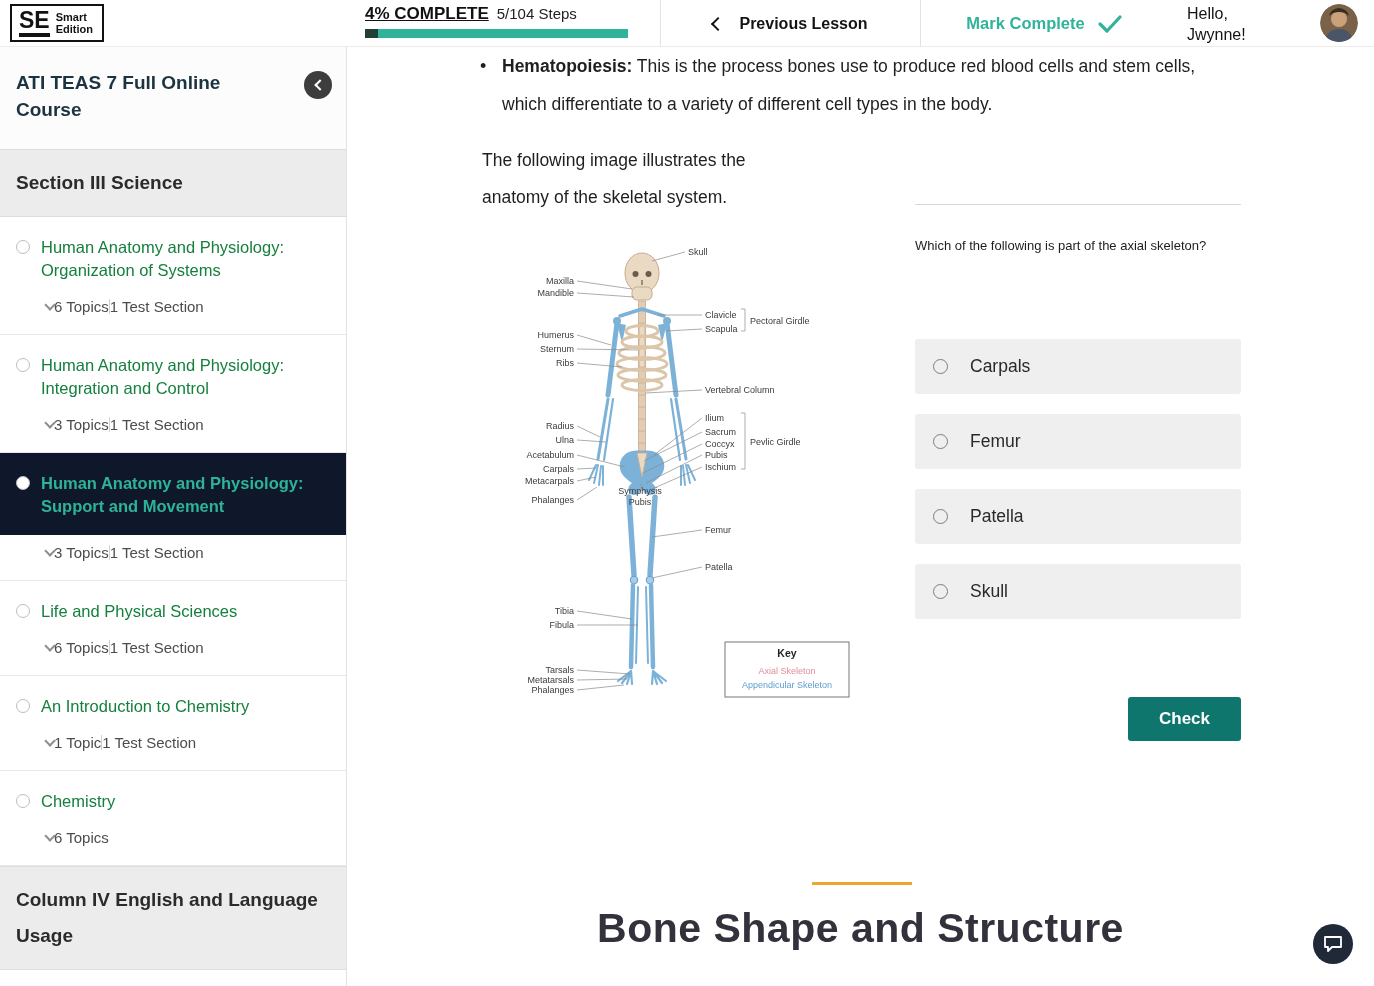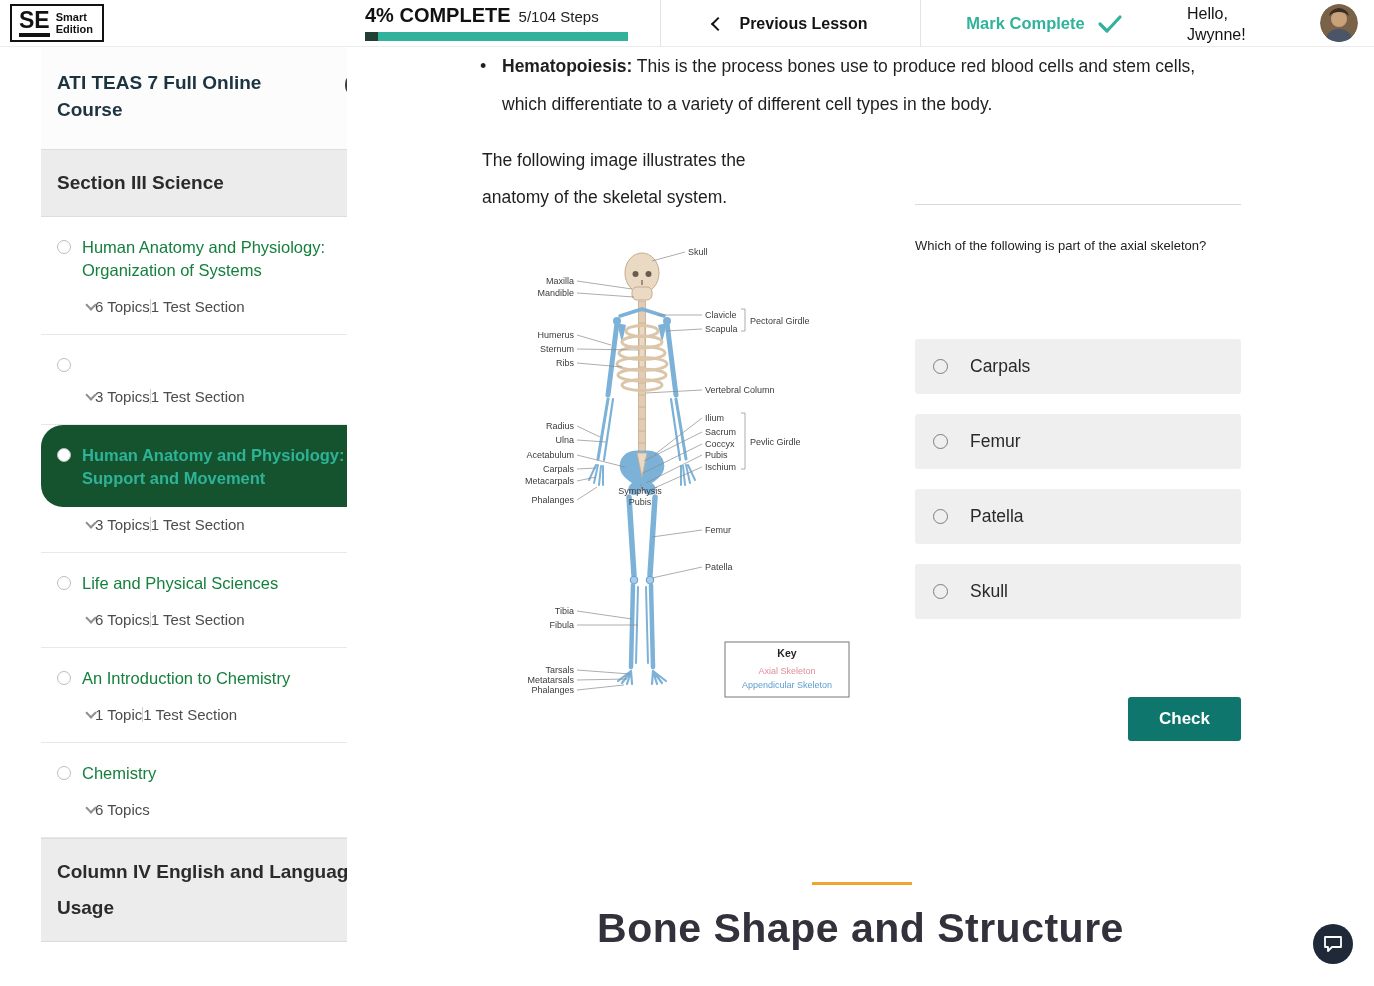--- a/index.html
+++ b/index.html
@@ -9,51 +9,51 @@
   
   .header { position:absolute; top:0; left:0; width:1374px; height:47px; background:#fff;
             border-bottom:1px solid #ececec; z-index:5; }
   .logo { position:absolute; left:10px; top:4px; height:38px; border:2px solid #121212;
           display:flex; align-items:center; gap:6px; padding:2px 9px 2px 7px; cursor:pointer; background:#fff; }
   .logo-se { font-size:23px; font-weight:900; line-height:1; border-bottom:4px solid #121212; padding-bottom:1px; color:#121212; }
   .logo-brand span { display:block; font-size:11px; font-weight:700; line-height:1.1; color:#121212; }
 
   .progress-block { position:absolute; left:365px; top:4px; width:265px; }
   .progress-labels { display:flex; align-items:baseline; gap:8px; }
-  .progress-pct { font-size:20px; font-weight:800; color:#111; }
+  .progress-pct { font-size:17px; font-weight:800; color:#111;text-decoration:underline; }
   .progress-steps { font-size:15px; color:#222; }
   .progress-bar { margin-top:5px; width:263px; height:9px; background:#30b39a; position:relative; overflow:hidden; }
   .progress-fill { position:absolute; left:0; top:0; height:100%; background:#223f35; }
 
   .hdr-zone { position:absolute; top:0; height:47px; display:flex; align-items:center; justify-content:center; gap:12px; }
   .zone-prev { left:660px; width:260px; border-left:1px solid #e3e3e3; cursor:pointer; }
   .zone-mark { left:920px; width:248px; border-left:1px solid #e3e3e3; cursor:pointer; }
   .prev-label { font-size:16px; font-weight:700; color:#141414; }
   .chev-left { width:10px; height:10px; border-left:2.5px solid #141414; border-bottom:2.5px solid #141414;
                transform:rotate(45deg); margin-right:4px; }
   .mark-label { font-size:16.5px; font-weight:700; color:#30b39a; }
   .greeting { position:absolute; left:1187px; top:3px; width:86px; font-size:16px; line-height:21px; color:#141414; }
   .avatar { position:absolute; left:1320px; top:4px; width:38px; height:38px; border-radius:50%; overflow:hidden; cursor:pointer; }
 
   
   .sidebar { position:absolute; top:47px; left:0; width:347px; height:939px; background:#fff;
-             border-right:1px solid #e3e3e3;margin-left:41px; }
+             border-right:1px solid #e3e3e3; }
   .course-header { position:relative; padding:22px 16px 26px 16px; background:#fcfcfc; }
   .course-title { width:255px; font-size:19px; font-weight:700; line-height:27px; color:#1c3340; }
   .back-btn { position:absolute; right:14px; top:24px; width:28px; height:28px; border-radius:50%;
               background:#3d3d3d; display:flex; align-items:center; justify-content:center; cursor:pointer; }
   .back-btn .chev { width:8px; height:8px; border-left:2px solid #fff; border-bottom:2px solid #fff;
                     transform:rotate(45deg); margin-left:3px; }
   .section-bar { background:#ececec; border-top:1px solid #dddddd; border-bottom:1px solid #dddddd;
                  padding:15px 16px; font-size:19px; font-weight:700; color:#2b2b2b; line-height:36px; }
   .course-item { border-bottom:1px solid #e8e8e8; }
   .item-title-row { display:flex; gap:11px; padding:19px 14px 7px 16px; cursor:pointer; }
   .status-circle { flex:0 0 14px; width:14px; height:14px; border:1.5px solid #bdbdbd; border-radius:50%; margin-top:4px; background:#fff; }
   .item-title { font-size:16.5px; line-height:23px; color:#15803d; }
-  .course-item.active .item-title-row { background:#14532d; padding-bottom:17px;border-radius:22px; }
+  .course-item.active .item-title-row { background:#0f172a; padding-bottom:17px; }
   .course-item.active .item-title { color:#2eb398; font-weight:700; }
   .item-meta-row { display:flex; align-items:center; gap:0; padding:9px 16px 19px 46px; cursor:pointer; }
   .chev-down { width:8px; height:8px; border-right:2px solid #8f8f8f; border-bottom:2px solid #8f8f8f;
                transform:rotate(45deg); margin-top:-4px; }
   .meta-text { font-size:15px; color:#4c4c4c; }
   .meta-sep { width:1px; height:15px; background:#cfcfcf; }
 
   
   .main { position:absolute; top:47px; left:347px; width:1027px; height:939px; background:#fff; }
   .bullet-row { position:absolute; left:155px; top:0px; width:735px; font-size:17.5px; line-height:38px; color:#1f1f1f; }
@@ -151,20 +151,21 @@
       <span class="chev-down"></span>
       <span class="meta-text">6 Topics</span>
       <span class="meta-sep"></span>
       <span class="meta-text">1 Test Section</span>
     </div>
   </div>
 
   <div class="course-item">
     <div class="item-title-row">
       <span class="status-circle"></span>
+      <span class="item-title">Human Anatomy and Physiology: Integration and Control</span>
     </div>
     <div class="item-meta-row">
       <span class="chev-down"></span>
       <span class="meta-text">3 Topics</span>
       <span class="meta-sep"></span>
       <span class="meta-text">1 Test Section</span>
     </div>
   </div>
 
   <div class="course-item active">

